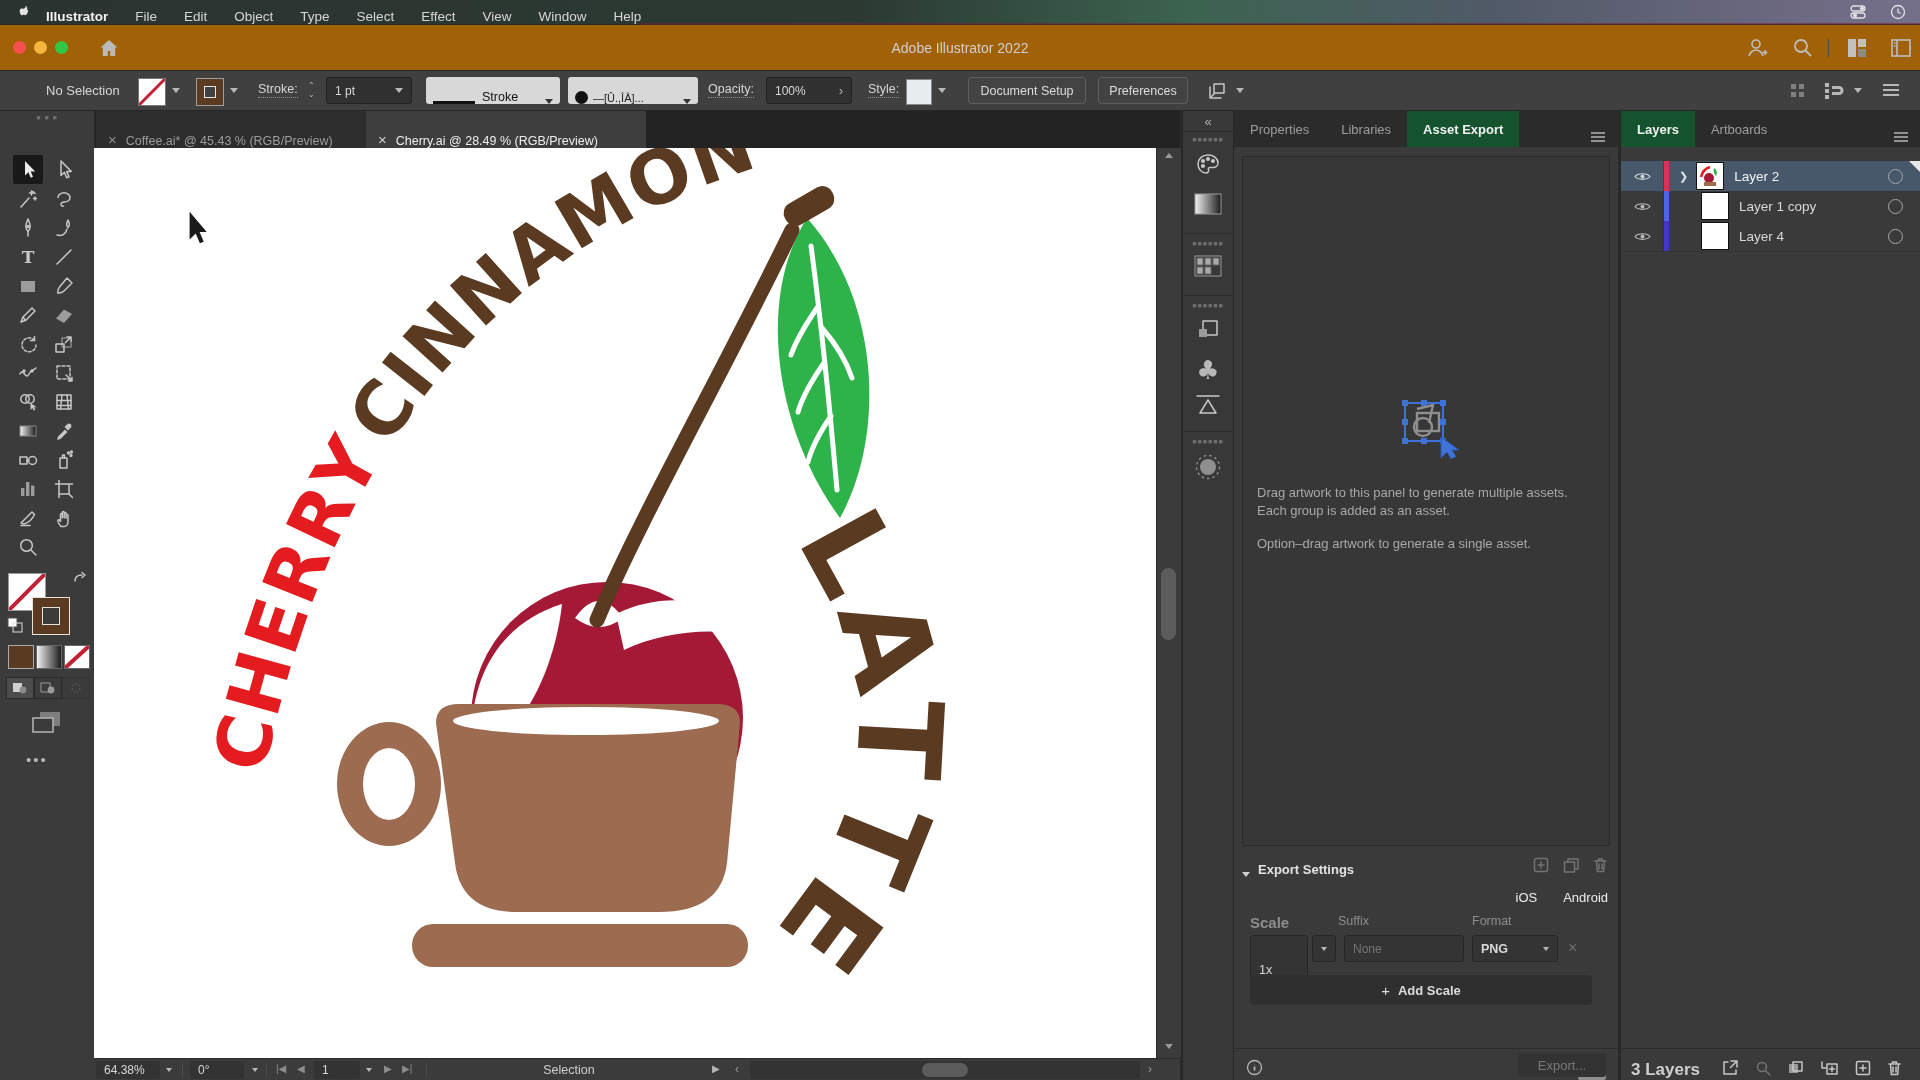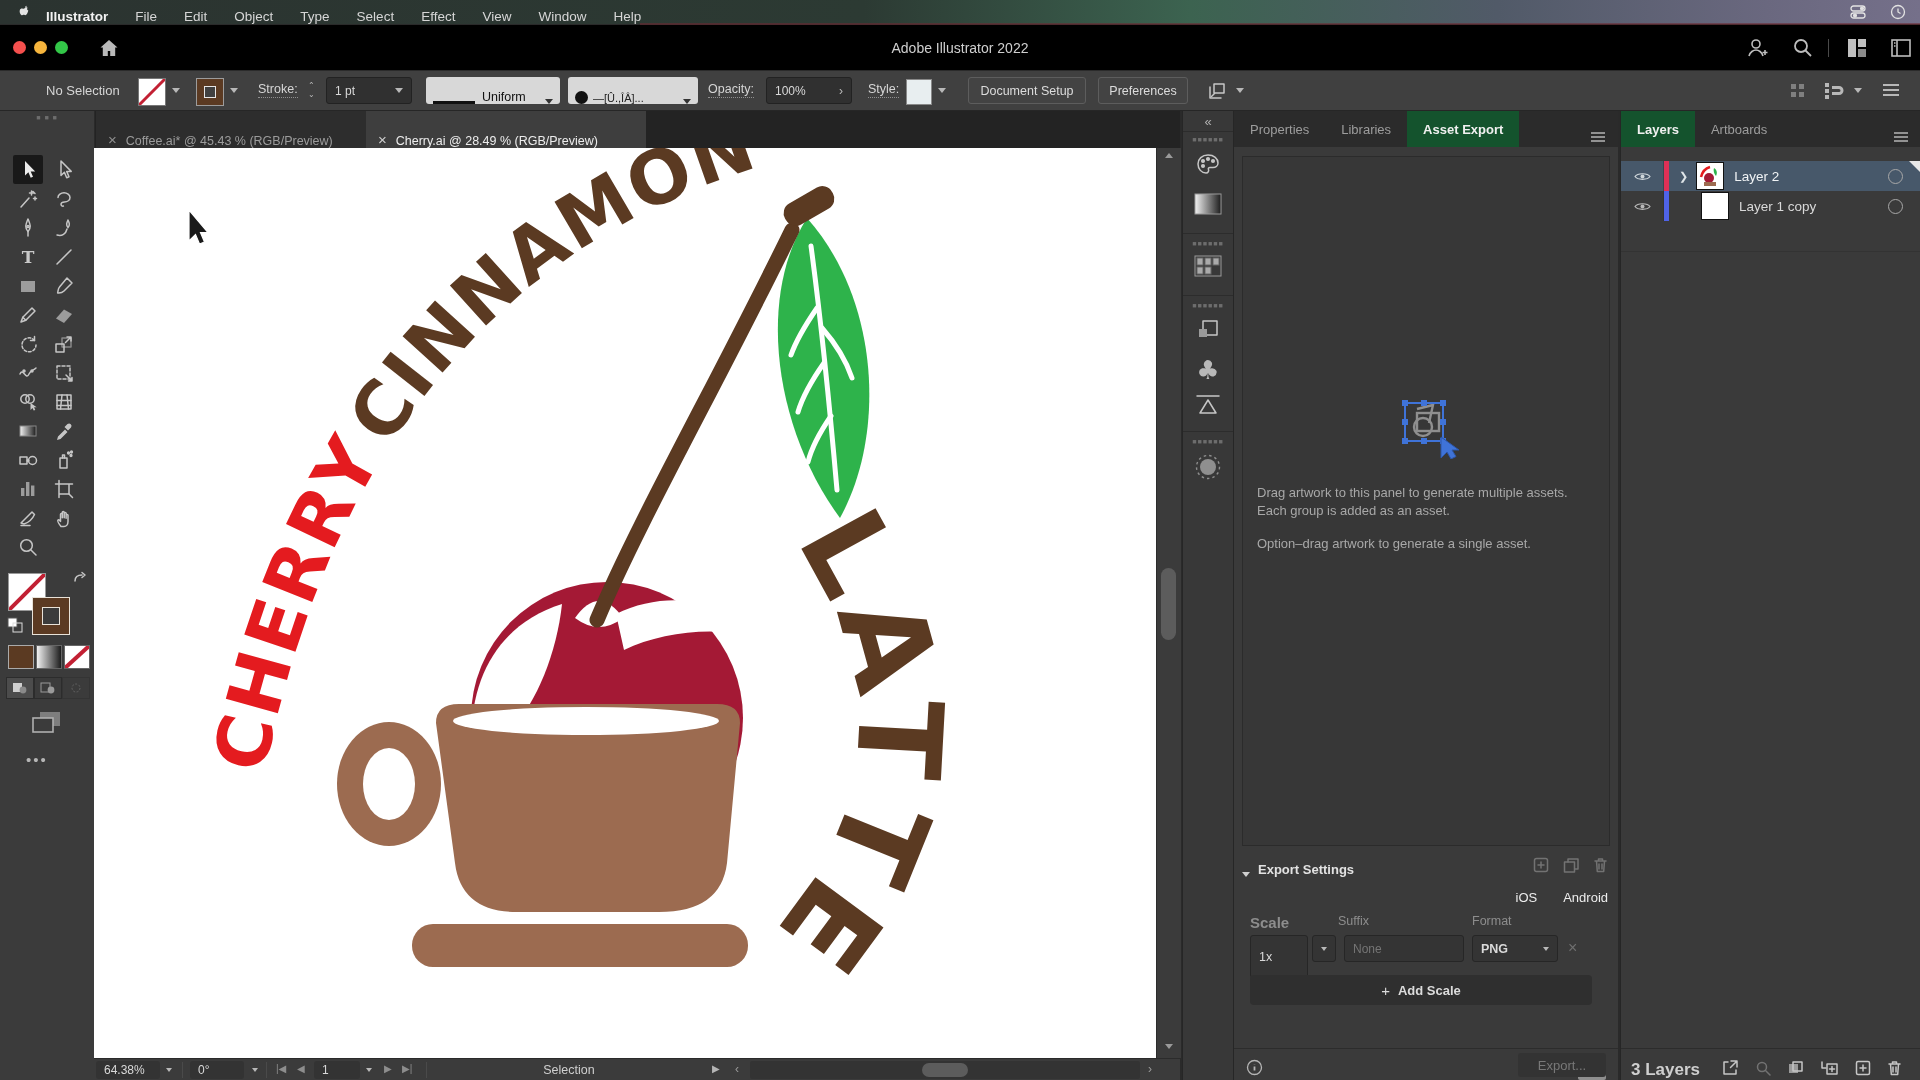--- a/index.html
+++ b/index.html
@@ -65,21 +65,21 @@
   </span>
   <span class="abs" style="left:1890px;top:4px;">
     <svg width="16" height="16" viewBox="0 0 16 16" fill="none" stroke="#e2e2e2" stroke-width="1.3">
         <circle cx="8" cy="8" r="6.5"></circle>
         <path d="M8 4.5V8l2.5 1.5"></path>
       </svg>
   </span>
 </div>
 <div class="abs" style="left:640px;top:23px;width:1280px;height:2px;background:rgba(110,40,50,.55);"></div>
 
-<div class="abs" style="left:0;top:25px;width:1920px;height:45px;background:#000000;border-bottom:1px solid #2b2b2b;">
+<div class="abs" style="left:0;top:25px;width:1920px;height:45px;background:#a16207;border-bottom:1px solid #2b2b2b;">
   <span class="abs" style="left:13px;top:40px;width:13px;height:13px;border-radius:50%;background:#f5504e;top:16px;"></span>
   <span class="abs" style="left:34px;top:16px;width:13px;height:13px;border-radius:50%;background:#f6b53d;"></span>
   <span class="abs" style="left:55px;top:16px;width:13px;height:13px;border-radius:50%;background:#33c748;"></span>
   <span class="abs" style="left:98px;top:12px;">
     <svg width="22" height="22" viewBox="0 0 22 22">
         <path fill="#b9b9b9" d="M11 3 2.5 10.5h2.3V19h5v-5h2.4v5h5v-8.5h2.3z"></path>
       </svg>
   </span>
   <div class="abs" style="left:0;top:0;width:1920px;height:45px;display:flex;align-items:center;justify-content:center;color:#cfcfcf;font-size:14px;">Adobe Illustrator 2022</div>
   <span class="abs" style="left:1745px;top:11px;">
@@ -125,21 +125,21 @@
   </span>
   <span class="abs chevd" style="left:230px;top:17px;"></span>
   <span class="abs txt dotted" style="left:258px;top:11px;font-size:12.5px;">Stroke:</span>
   <span class="abs" style="left:308px;top:10px;color:#bbb;font-size:8px;line-height:9px;text-align:center;">⌃<br>⌄</span>
   <div class="abs fld" style="left:326px;top:6px;width:86px;height:27px;">
     <span>1 pt</span>
     <span class="chevd" style="margin-left:auto;"></span>
   </div>
   <div class="abs row" style="left:426px;top:6px;width:134px;height:27px;background:#d8d8d8;border-radius:3px;padding:0 7px;box-sizing:border-box;">
     <span style="width:42px;height:3px;background:#111;"></span>
-    <span style="color:#111;font-size:12.5px;margin-left:7px;">Uniform</span>
+    <span style="color:#111;font-size:12.5px;margin-left:7px;">Stroke</span>
     <span class="chevd" style="margin-left:auto;border-top-color:#333;"></span>
   </div>
   <div class="abs row" style="left:568px;top:6px;width:130px;height:27px;background:#d8d8d8;border-radius:3px;padding:0 7px;box-sizing:border-box;">
     <span style="width:13px;height:13px;border-radius:50%;background:#111;"></span>
     <span style="color:#222;font-size:11px;margin-left:5px;white-space:nowrap;overflow:hidden;">—[Û.,ÎÂ]...</span>
     <span class="chevd" style="margin-left:auto;border-top-color:#333;"></span>
   </div>
   <span class="abs txt dotted" style="left:708px;top:11px;font-size:12.5px;">Opacity:</span>
   <div class="abs fld" style="left:766px;top:6px;width:86px;height:27px;">
     <span>100%</span>
@@ -609,21 +609,21 @@
 
   <div class="abs row" style="left:8px;top:770px;width:366px;height:24px;justify-content:flex-end;gap:26px;">
     <span style="color:#ededed;font-size:13px;">iOS</span>
     <span style="color:#ededed;font-size:13px;">Android</span>
   </div>
 
   <span class="abs" style="left:16px;top:803px;color:#8d8d8d;font-size:15px;font-weight:bold;">Scale</span>
   <span class="abs" style="left:104px;top:803px;color:#8d8d8d;font-size:12.5px;">Suffix</span>
   <span class="abs" style="left:238px;top:803px;color:#8d8d8d;font-size:12.5px;">Format</span>
 
-  <div class="abs fld" style="left:16px;top:824px;width:58px;height:43px;background:#343434;border-color:#262626;">
+  <div class="abs fld" style="left:16px;top:824px;width:58px;height:43px;background:#343434;border-color:#262626;align-items:flex-end;">
     <span style="font-size:12.5px;">1x</span>
   </div>
   <div class="abs fld" style="left:78px;top:824px;width:24px;height:27px;background:#343434;border-color:#262626;justify-content:center;padding:0;">
     <span class="chevd sm"></span>
   </div>
   <input class="abs fld" style="left: 110px; top: 824px; width: 120px; height: 27px; background: rgb(52, 52, 52); border: 1px solid rgb(38, 38, 38); outline: none; color: rgb(217, 217, 217);" placeholder="None">
   <div class="abs fld" style="left:238px;top:824px;width:86px;height:27px;background:#343434;border-color:#262626;">
     <span style="font-size:12.5px;font-weight:bold;">PNG</span>
     <span class="chevd sm" style="margin-left:auto;"></span>
   </div>
@@ -689,20 +689,33 @@
           <path d="M1 5.5C3.4 1.8 13.6 1.8 16 5.5 13.6 9.2 3.4 9.2 1 5.5z" fill="none" stroke="#b8b8b8" stroke-width="1.2"></path>
           <circle cx="8.5" cy="5.5" r="2" fill="#b8b8b8"></circle>
         </svg>
       </span>
     <span style="width:1px;height:30px;background:#333;"></span>
     <span style="width: 5px; height: 30px; background: rgb(79, 99, 232);"></span>
     <span style="width:26px;height:26px;background:#fff;border:1px solid #111;margin-left:32px;display:inline-block;"></span>
     <span style="color:#d9d9d9;font-size:13.5px;margin-left:10px;">Layer 1 copy</span>
     <span class="target" style="margin-left:auto;margin-right:18px;"></span>
   </div>
+  <div class="lrow" style="top:110px;">
+    <span class="eyewrap">
+      <svg width="17" height="11" viewBox="0 0 17 11">
+          <path d="M1 5.5C3.4 1.8 13.6 1.8 16 5.5 13.6 9.2 3.4 9.2 1 5.5z" fill="none" stroke="#b8b8b8" stroke-width="1.2"></path>
+          <circle cx="8.5" cy="5.5" r="2" fill="#b8b8b8"></circle>
+        </svg>
+      </span>
+    <span style="width:1px;height:30px;background:#333;"></span>
+    <span style="width: 5px; height: 30px; background: rgb(69, 54, 201);"></span>
+    <span style="width:26px;height:26px;background:#fff;border:1px solid #111;margin-left:32px;display:inline-block;"></span>
+    <span style="color:#d9d9d9;font-size:13.5px;margin-left:10px;">Layer 4</span>
+    <span class="target" style="margin-left:auto;margin-right:18px;"></span>
+  </div>
   <div class="abs" style="left:0;top:140px;width:300px;height:1px;background:#333;"></div>
 
   <div class="abs row" style="left:0;top:937px;width:300px;height:32px;border-top:1px solid #2c2c2c;padding:0 10px;box-sizing:border-box;">
     <span style="color:#cfcfcf;font-size:17px;font-weight:bold;">3 Layers</span>
     <span style="margin-left:22px;">
       <svg class="ti" width="17" height="17" viewBox="0 0 17 17">
           <path d="M6 3H2v12h12v-4"></path>
           <path d="M9 2h6v6M15 2 8.5 8.5"></path>
         </svg></span>
     <span style="margin-left:16px;opacity:.4;">

